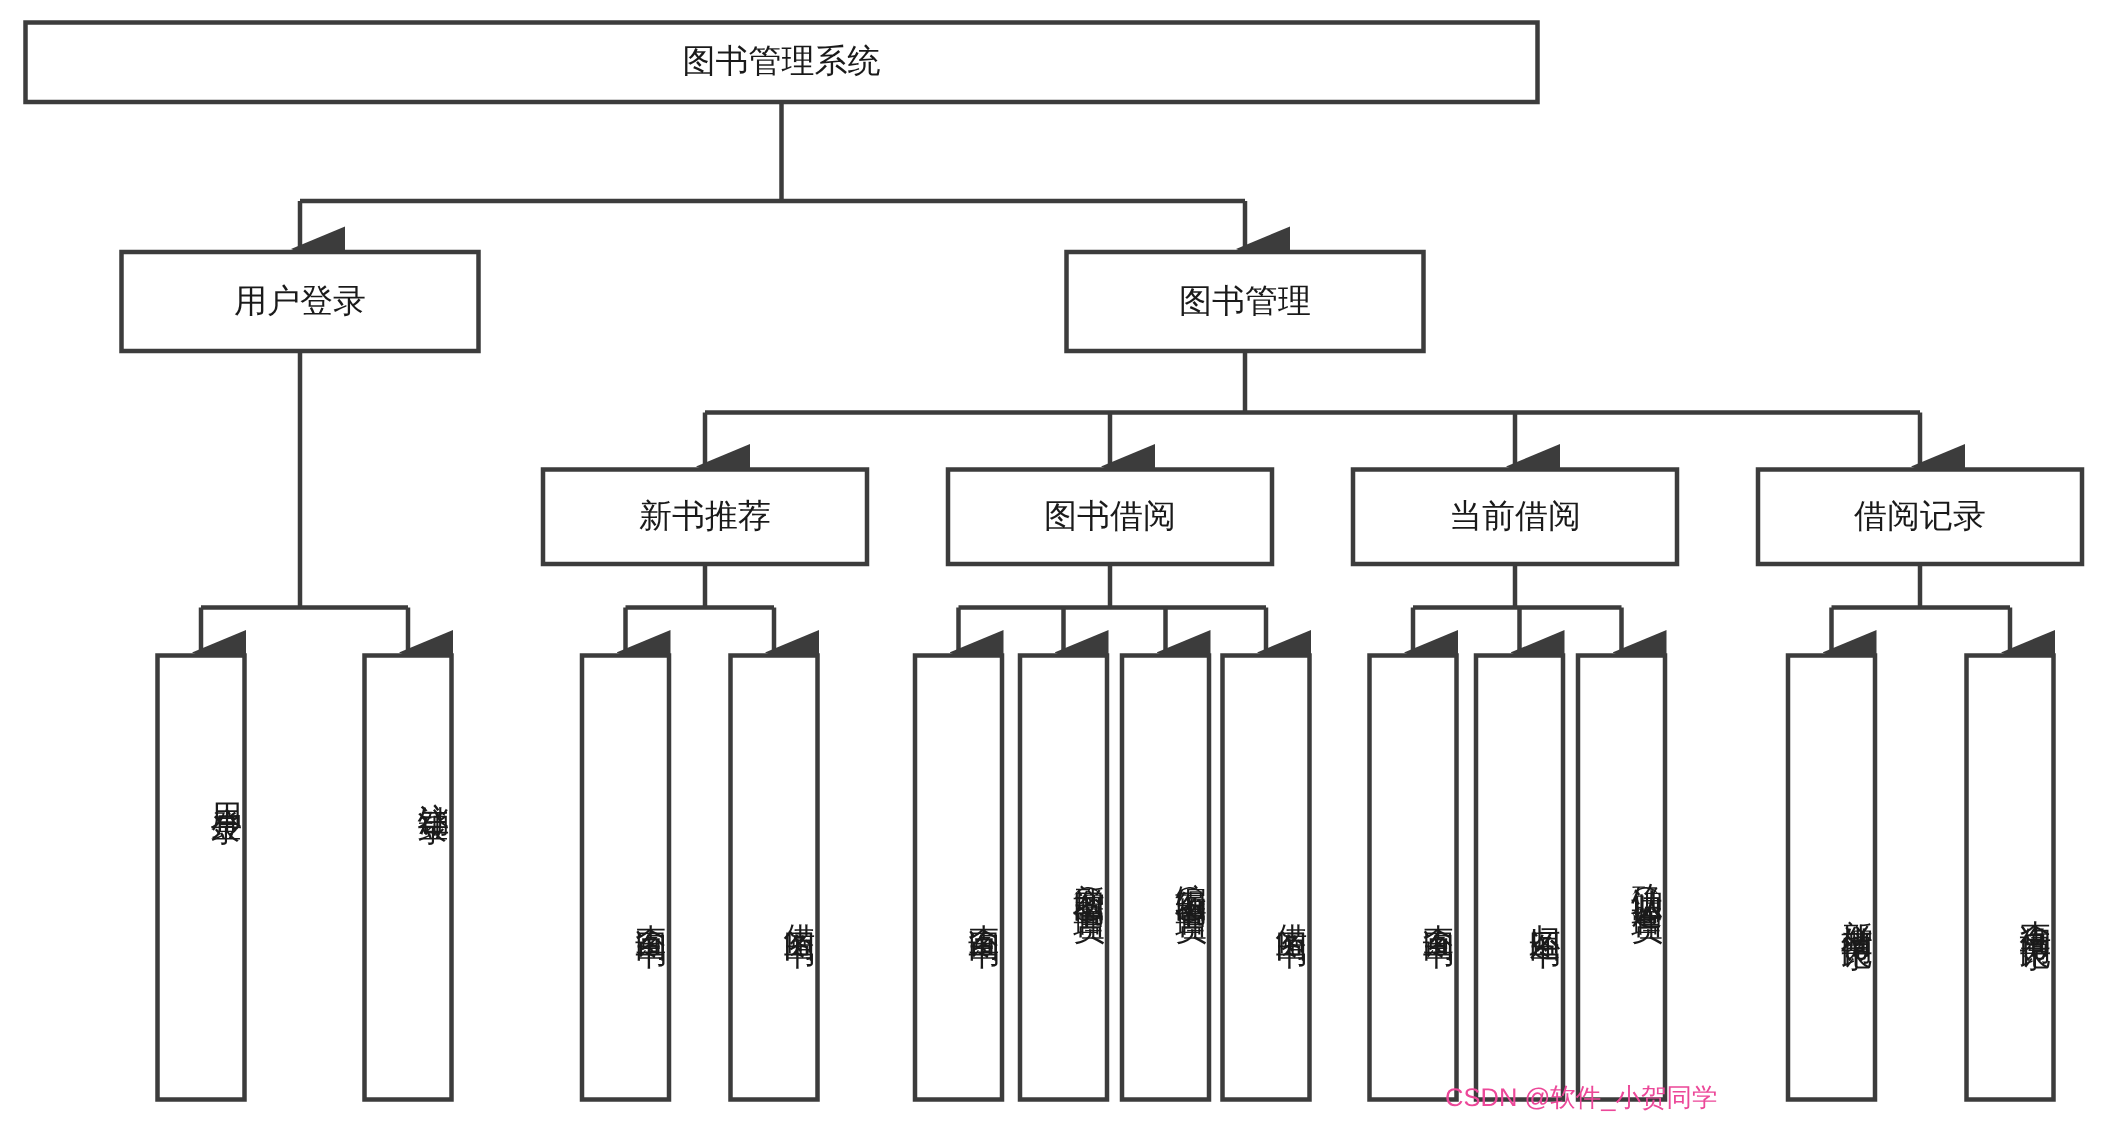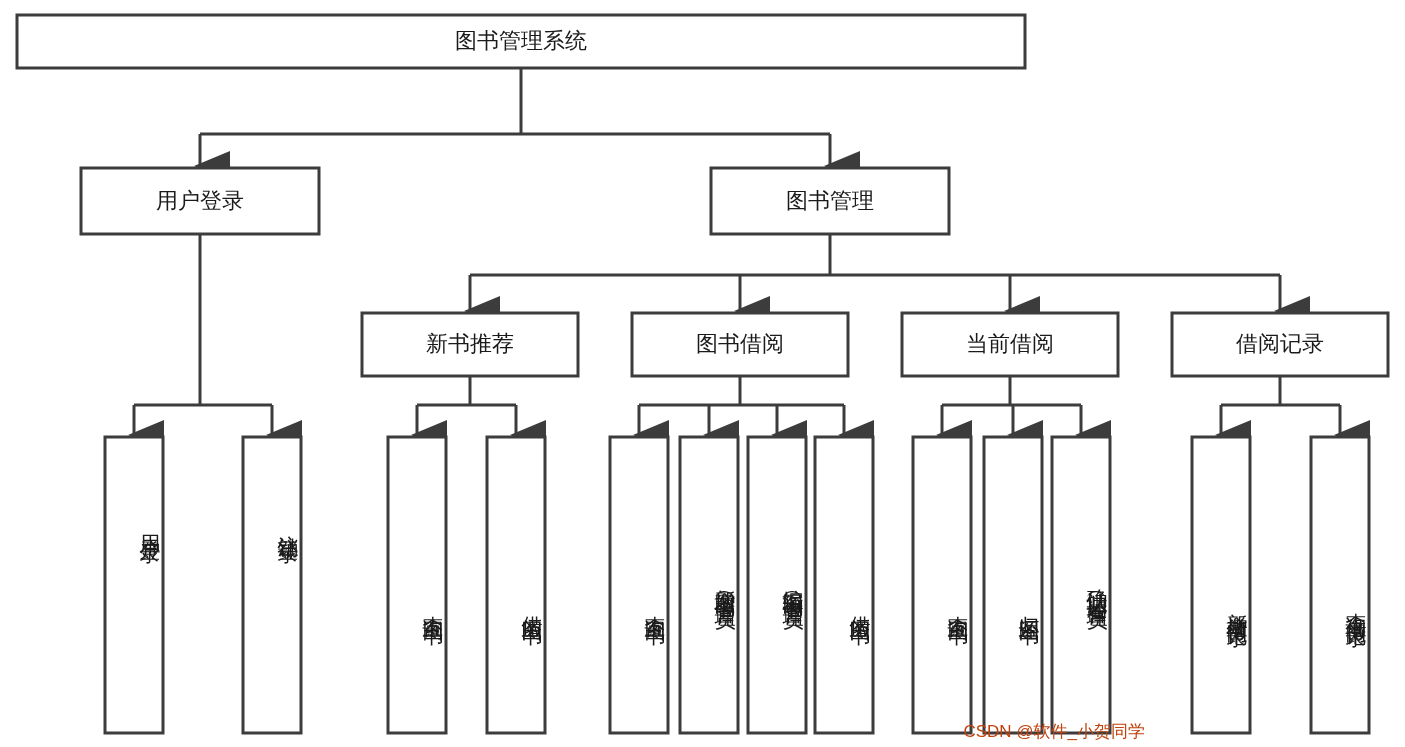--- a/index.html
+++ b/index.html
@@ -58,21 +58,21 @@
     letter-spacing: 3px;
     white-space: nowrap;
     pointer-events: none;
   }
   .watermark {
     position: absolute;
     right: 8px;
     bottom: 4px;
     font-family: "Liberation Sans", "DejaVu Sans", sans-serif;
     font-size: 17px;
-    color: #c2410c;
+    color: #ec4899;
     white-space: nowrap;
   }
 </style>
 </head>
 <body>
 
 <div id="diagram-root">
 
   <svg class="diagram-canvas" viewBox="0 0 1405 747">
     <defs>

